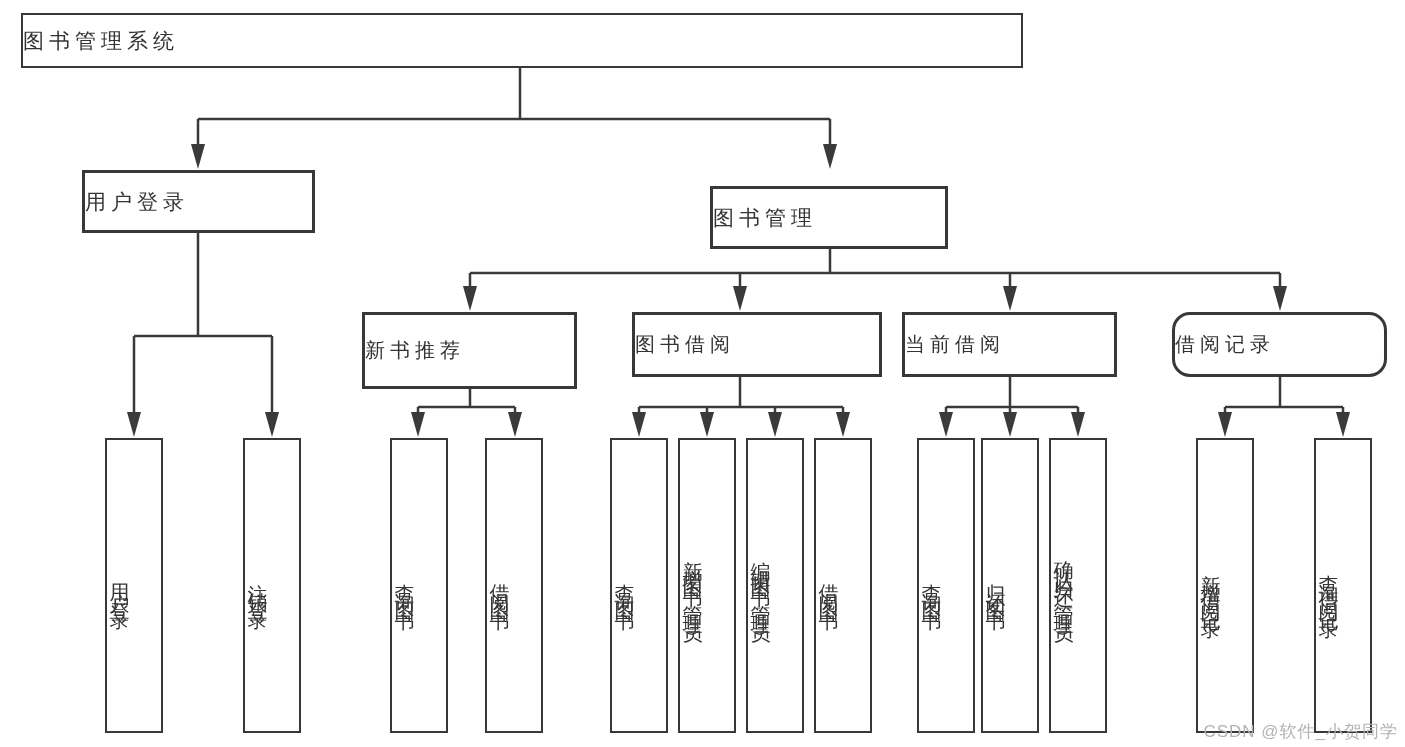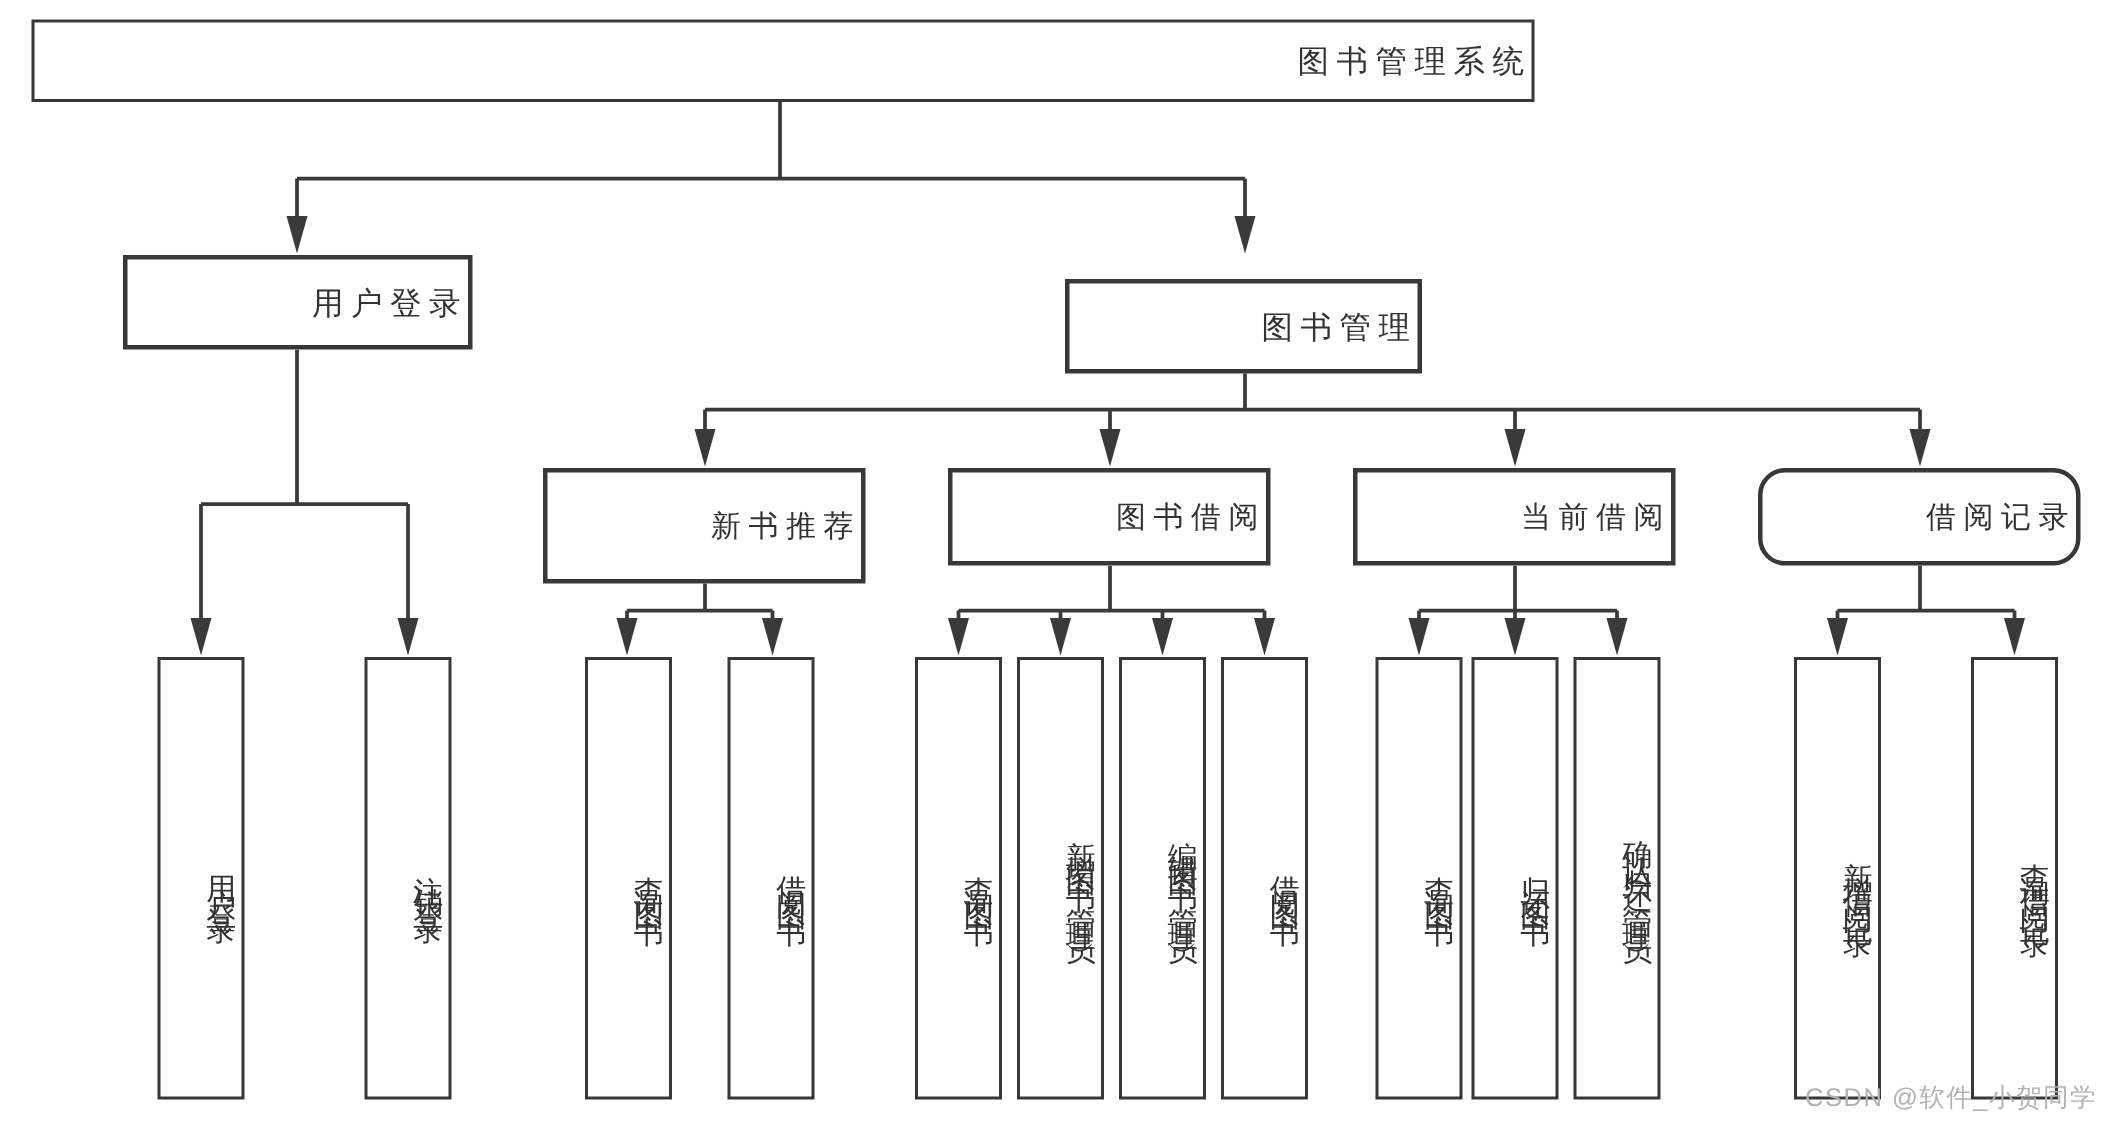--- a/index.html
+++ b/index.html
@@ -25,21 +25,21 @@
     fill: var(--line, #3a3a3a);
     stroke: none;
   }
   .box {
     position: absolute;
     box-sizing: border-box;
     background: #ffffff;
     border: 3px solid var(--box_border, #383838);
     display: flex;
     align-items: center;
-    justify-content: flex-end;
+    justify-content: flex-start;
     color: var(--text, #333333);
   }
   .root  { border-width: 2.5px; }
   .hlabel {
     font-size: 21px;
     letter-spacing: 5px;
     white-space: nowrap;
   }
   .l3 .hlabel { font-size: 20px; }
   .leaf { border-width: 2.5px; }
@@ -103,21 +103,21 @@
   <div class="box l2" style="left:82px; top:170px; width:233px; height:63px;">
     <span class="hlabel">用户登录</span>
   </div>
   <div class="box l2" style="left:710px; top:186px; width:238px; height:63px;">
     <span class="hlabel">图书管理</span>
   </div>
 
   <div class="box l3" style="left:362px; top:312px; width:215px; height:77px;">
     <span class="hlabel">新书推荐</span>
   </div>
-  <div class="box l3" style="left:632px; top:312px; width:215px; height:65px;">
+  <div class="box l3" style="left:632px; top:312px; width:250px; height:65px;">
     <span class="hlabel">图书借阅</span>
   </div>
   <div class="box l3" style="left:902px; top:312px; width:215px; height:65px;">
     <span class="hlabel">当前借阅</span>
   </div>
   <div class="box l3" style="left:1172px; top:312px; width:215px; height:65px;border-radius:18px;">
     <span class="hlabel">借阅记录</span>
   </div>
 
   <div class="box leaf" style="left:105px; top:438px; width:58px; height:295px;">

